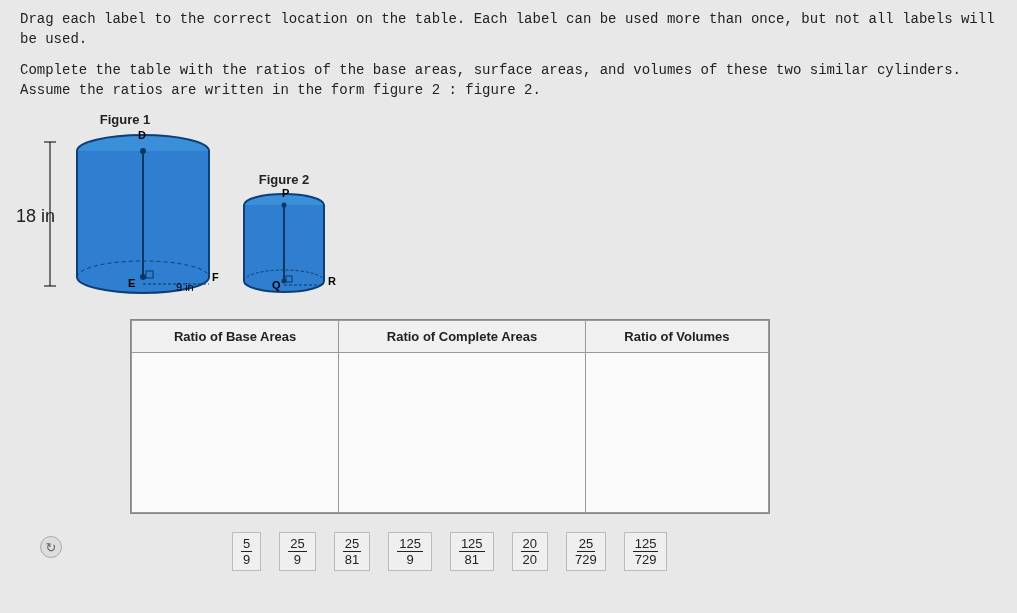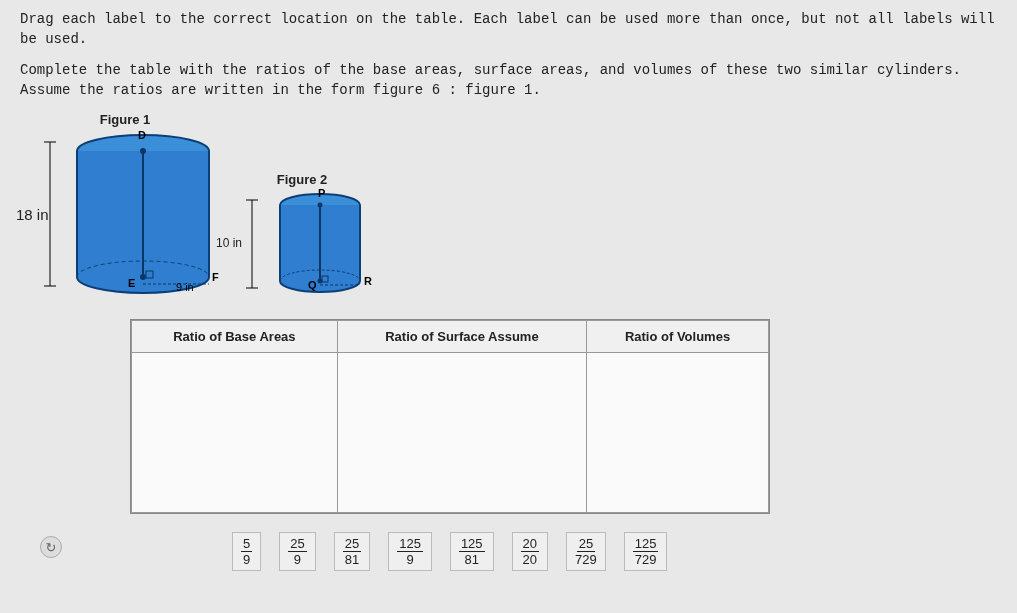--- a/index.html
+++ b/index.html
@@ -71,34 +71,34 @@
     font-size: 13px; color: #666; margin-right: 30px;
     margin-top: 4px;
     margin-left: 20px;
   }
   .left-col { display: flex; }
 </style>
 </head>
 <body>
 
 <p class="instr">Drag each label to the correct location on the table. Each label can be used more than once, but not all labels will be used.</p>
-<p class="instr">Complete the table with the ratios of the base areas, surface areas, and volumes of these two similar cylinders. Assume the ratios are written in the form figure 6 : figure 1.</p>
+<p class="instr">Complete the table with the ratios of the base areas, surface areas, and volumes of these two similar cylinders. Assume the ratios are written in the form figure 2 : figure 2.</p>
 
 <div class="figures-row">
 
   <div class="fig-wrap">
     <div class="fig-label">Figure 1</div>
     <div class="fig-block">
       <div style="display:flex;flex-direction:column;align-items:center;justify-content:center;height:160px;width:36px;position:relative;">
         <svg width="16" height="160">
           <line x1="8" y1="8" x2="8" y2="152" stroke="#000" stroke-width="1"></line>
           <line x1="2" y1="8" x2="14" y2="8" stroke="#000"></line>
           <line x1="2" y1="152" x2="14" y2="152" stroke="#000"></line>
         </svg>
-        <span style="position:absolute;left:-16px;top:72px;font-size:15px;">18 in</span>
+        <span style="position:absolute;left:-16px;top:72px;font-size:18px;">18 in</span>
       </div>
       <div class="cyl">
         <svg width="150" height="170" viewBox="0 0 150 170">
           <ellipse cx="75" cy="22" rx="66" ry="16" fill="#3b8fd8" stroke="#0b3f78" stroke-width="2"></ellipse>
           <rect x="9" y="22" width="132" height="126" fill="#2f7ecf"></rect>
           <line x1="9" y1="22" x2="9" y2="148" stroke="#0b3f78" stroke-width="2"></line>
           <line x1="141" y1="22" x2="141" y2="148" stroke="#0b3f78" stroke-width="2"></line>
           <path d="M9 148 A66 16 0 0 0 141 148" fill="#2f7ecf" stroke="#0b3f78" stroke-width="2"></path>
           <path d="M9 148 A66 16 0 0 1 141 148" fill="none" stroke="#0b3f78" stroke-width="1" stroke-dasharray="4 3"></path>
           <line x1="75" y1="22" x2="75" y2="148" stroke="#0a3866" stroke-width="2"></line>
@@ -111,28 +111,20 @@
         <span class="pt-label" style="top:148px;left:60px;">E</span>
         <span class="pt-label" style="top:142px;left:144px;">F</span>
         <span class="pt-label" style="top:152px;left:108px;font-weight:normal;">9 in</span>
       </div>
     </div>
   </div>
 
   <div class="fig-wrap" style="margin-left:6px;text-align:right;">
     <div class="fig-label">Figure 2</div>
     <div class="fig-block">
-      <div style="display:flex;flex-direction:column;align-items:center;justify-content:center;height:100px;width:36px;position:relative;">
-        <svg width="16" height="100">
-          <line x1="8" y1="6" x2="8" y2="94" stroke="#000" stroke-width="1"></line>
-          <line x1="2" y1="6" x2="14" y2="6" stroke="#000"></line>
-          <line x1="2" y1="94" x2="14" y2="94" stroke="#000"></line>
-        </svg>
-        <span style="position:absolute;left:-18px;top:42px;font-size:12px;">10 in</span>
-      </div>
       <div class="cyl">
         <svg width="100" height="110" viewBox="0 0 100 110">
           <ellipse cx="50" cy="16" rx="40" ry="11" fill="#3b8fd8" stroke="#0b3f78" stroke-width="2"></ellipse>
           <rect x="10" y="16" width="80" height="76" fill="#2f7ecf"></rect>
           <line x1="10" y1="16" x2="10" y2="92" stroke="#0b3f78" stroke-width="2"></line>
           <line x1="90" y1="16" x2="90" y2="92" stroke="#0b3f78" stroke-width="2"></line>
           <path d="M10 92 A40 11 0 0 0 90 92" fill="#2f7ecf" stroke="#0b3f78" stroke-width="2"></path>
           <path d="M10 92 A40 11 0 0 1 90 92" fill="none" stroke="#0b3f78" stroke-width="1" stroke-dasharray="3 2"></path>
           <line x1="50" y1="16" x2="50" y2="92" stroke="#0a3866" stroke-width="2"></line>
           <circle cx="50" cy="16" r="2.5" fill="#0a3866"></circle>
@@ -147,21 +139,21 @@
     </div>
   </div>
 
 </div>
 
 <div class="table-wrap">
   <table>
     <thead>
       <tr>
         <th>Ratio of Base Areas</th>
-        <th>Ratio of Surface Assume</th>
+        <th>Ratio of Complete Areas</th>
         <th>Ratio of Volumes</th>
       </tr>
     </thead>
     <tbody>
       <tr>
         <td class="dropzone"></td>
         <td class="dropzone"></td>
         <td class="dropzone"></td>
       </tr>
     </tbody>

